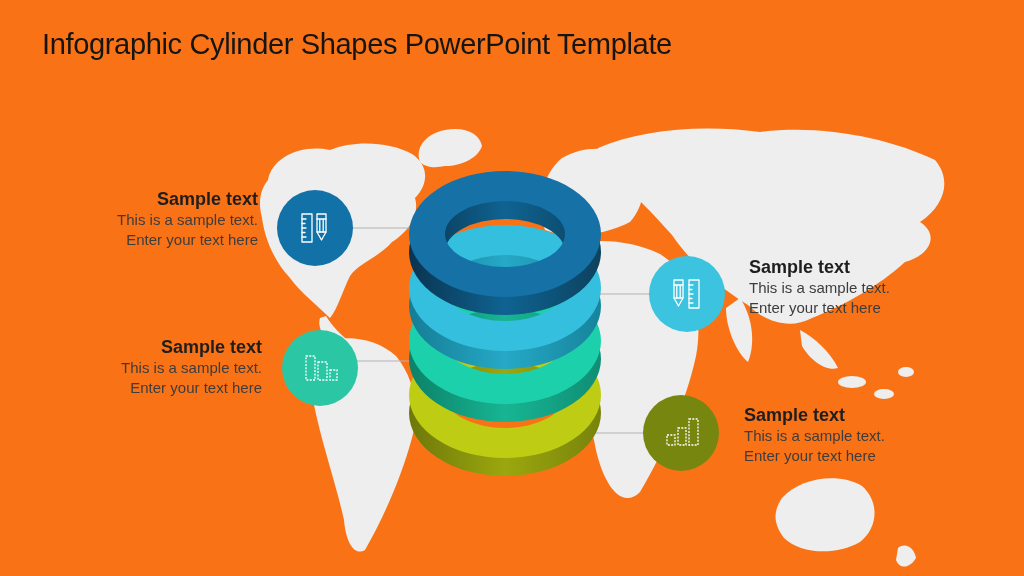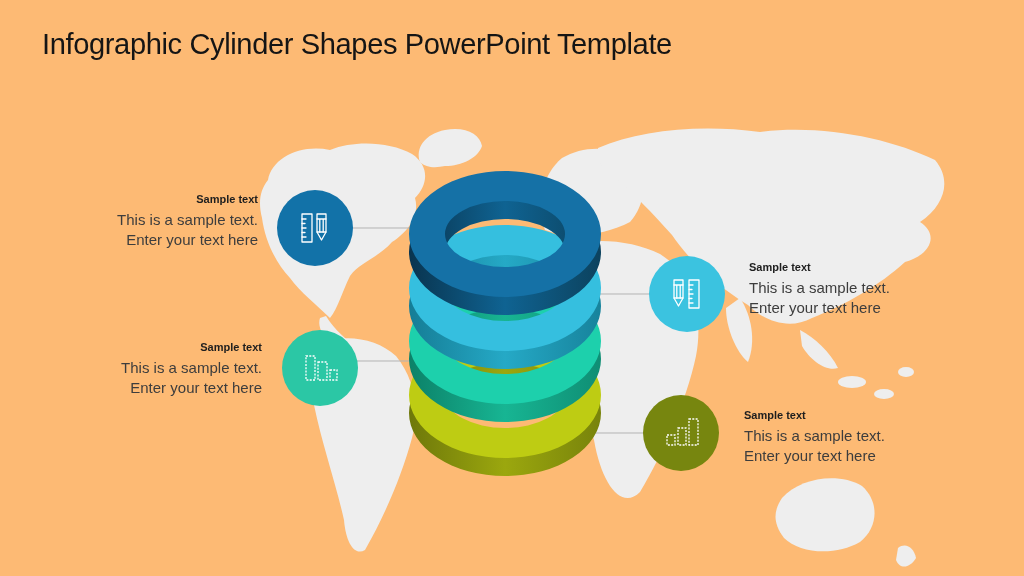--- a/index.html
+++ b/index.html
@@ -1,27 +1,27 @@
 <!DOCTYPE html>
 <html><head>
 <meta charset="utf-8">
 <style>
   html,body{margin:0;padding:0;background:#fff;}
   .slide{
-    position:relative;width:1024px;height:576px;background:#fdba74;overflow:hidden;
+    position:relative;width:1024px;height:576px;background:#f97316;overflow:hidden;
     font-family:"Liberation Sans",sans-serif;
   }
   .map-svg,.rings-svg{position:absolute;left:0;top:0;width:1024px;height:576px;}
   .title{
     position:absolute;left:42px;top:27px;margin:0;
     font-size:30px;font-weight:400;color:#151515;letter-spacing:-0.4px;
     transform:scaleX(0.97);transform-origin:left center;white-space:nowrap;
   }
   .callout-text{position:absolute;font-size:15px;line-height:20.5px;color:#3d3d3d;width:210px;}
-  .callout-text .ct{font-weight:700;color:#1e1e1e;font-size:11px;}
+  .callout-text .ct{font-weight:700;color:#1e1e1e;font-size:18px;}
   .ta-r{text-align:right;}
   .ta-l{text-align:left;}
   .badge{position:absolute;}
   .icon-stroke{stroke:#ffffff;fill:none;stroke-width:1.3;stroke-linecap:round;stroke-linejoin:round;}
   .icon-dash{stroke:#ffffff;fill:none;stroke-width:1.3;stroke-dasharray:2 1.3;}
 </style>
 </head>
 <body>
 
 <div class="slide">

